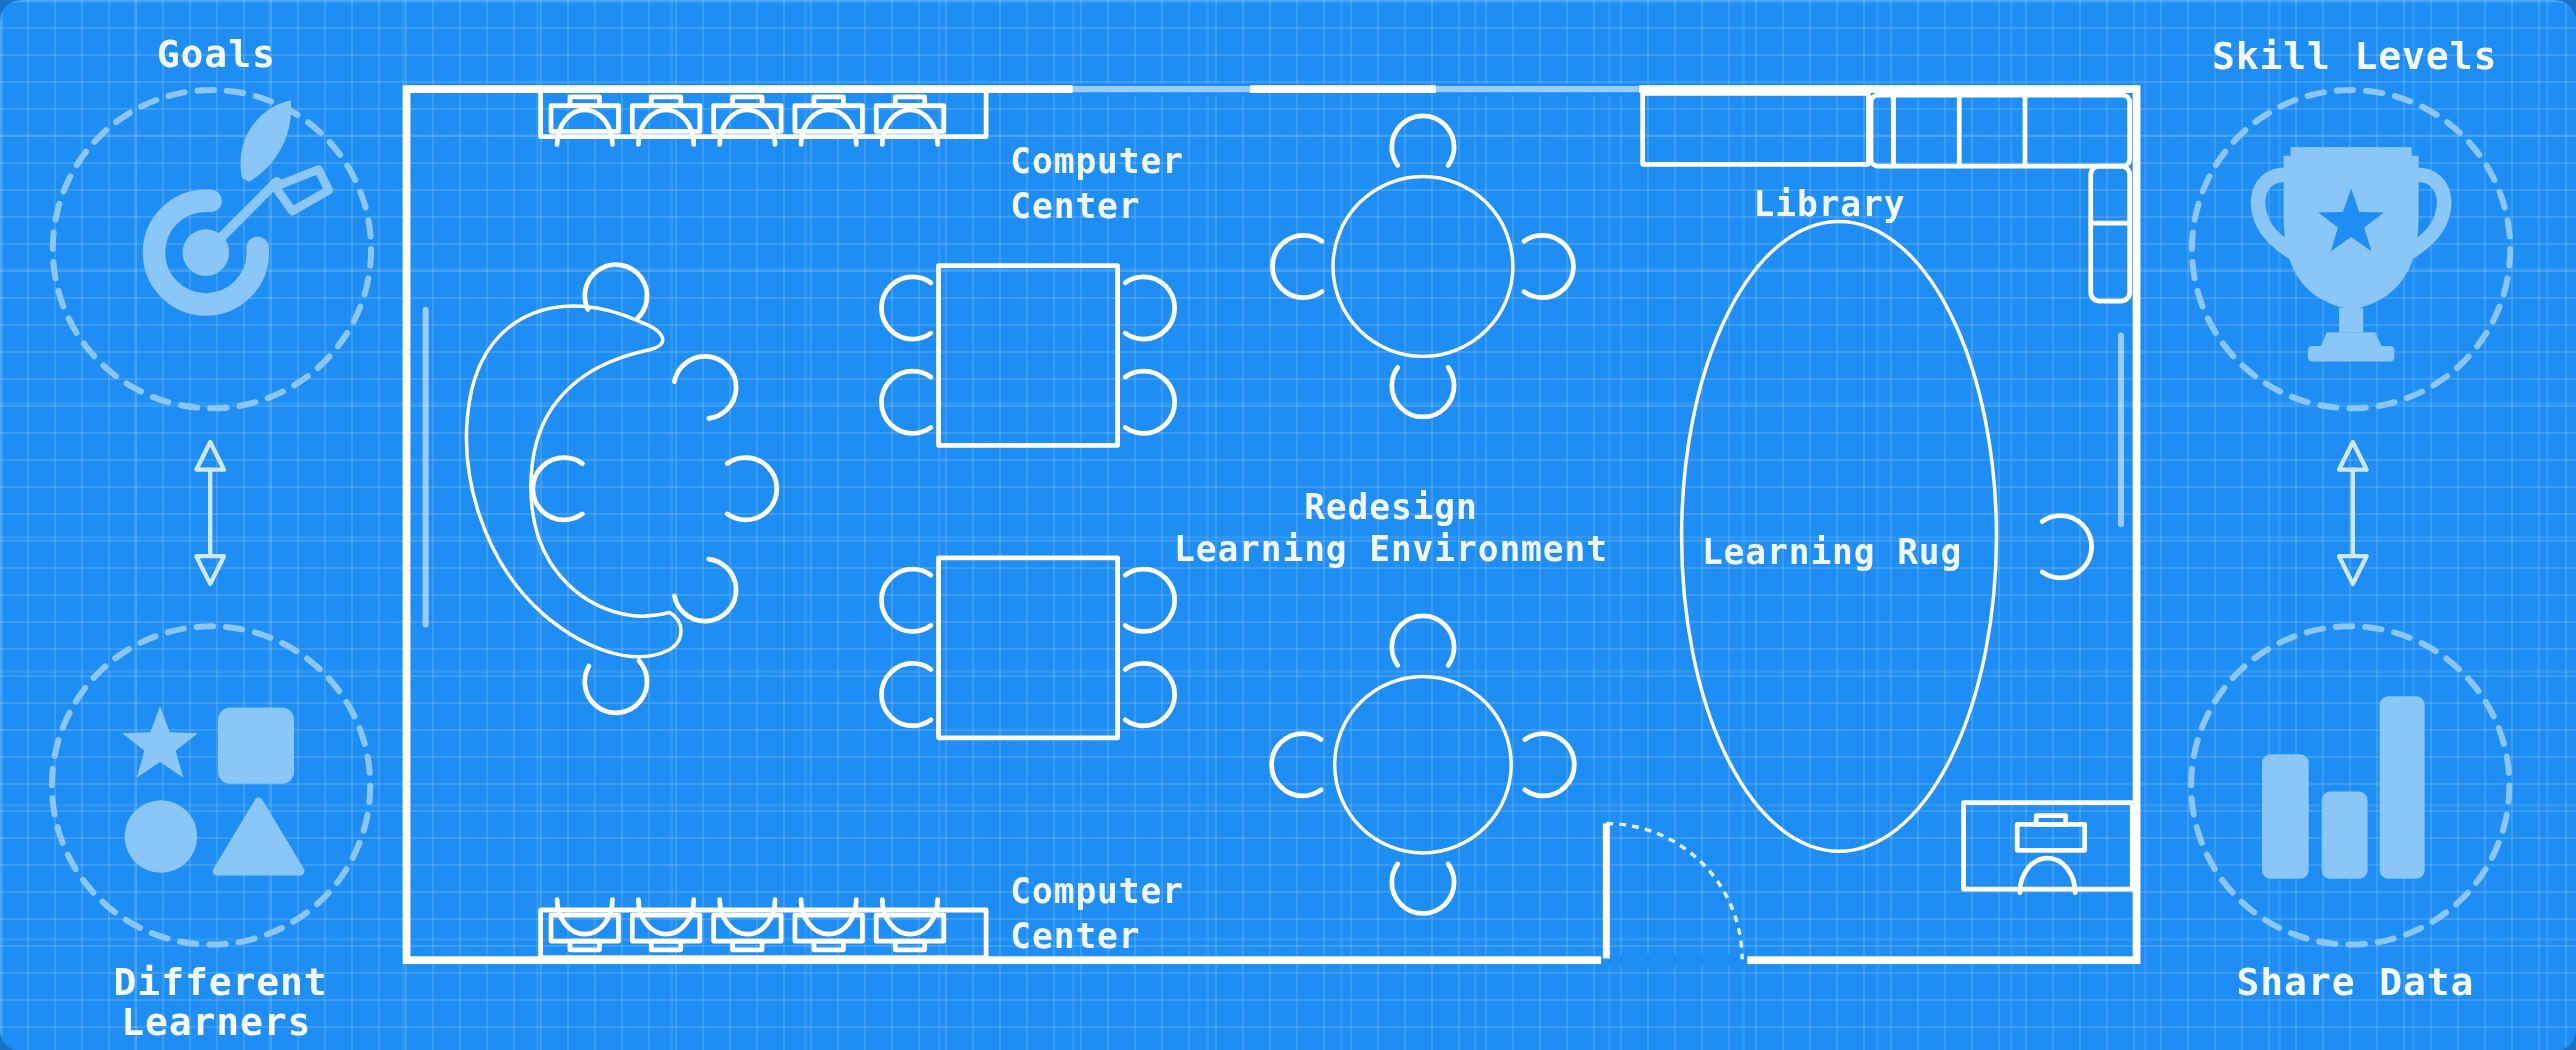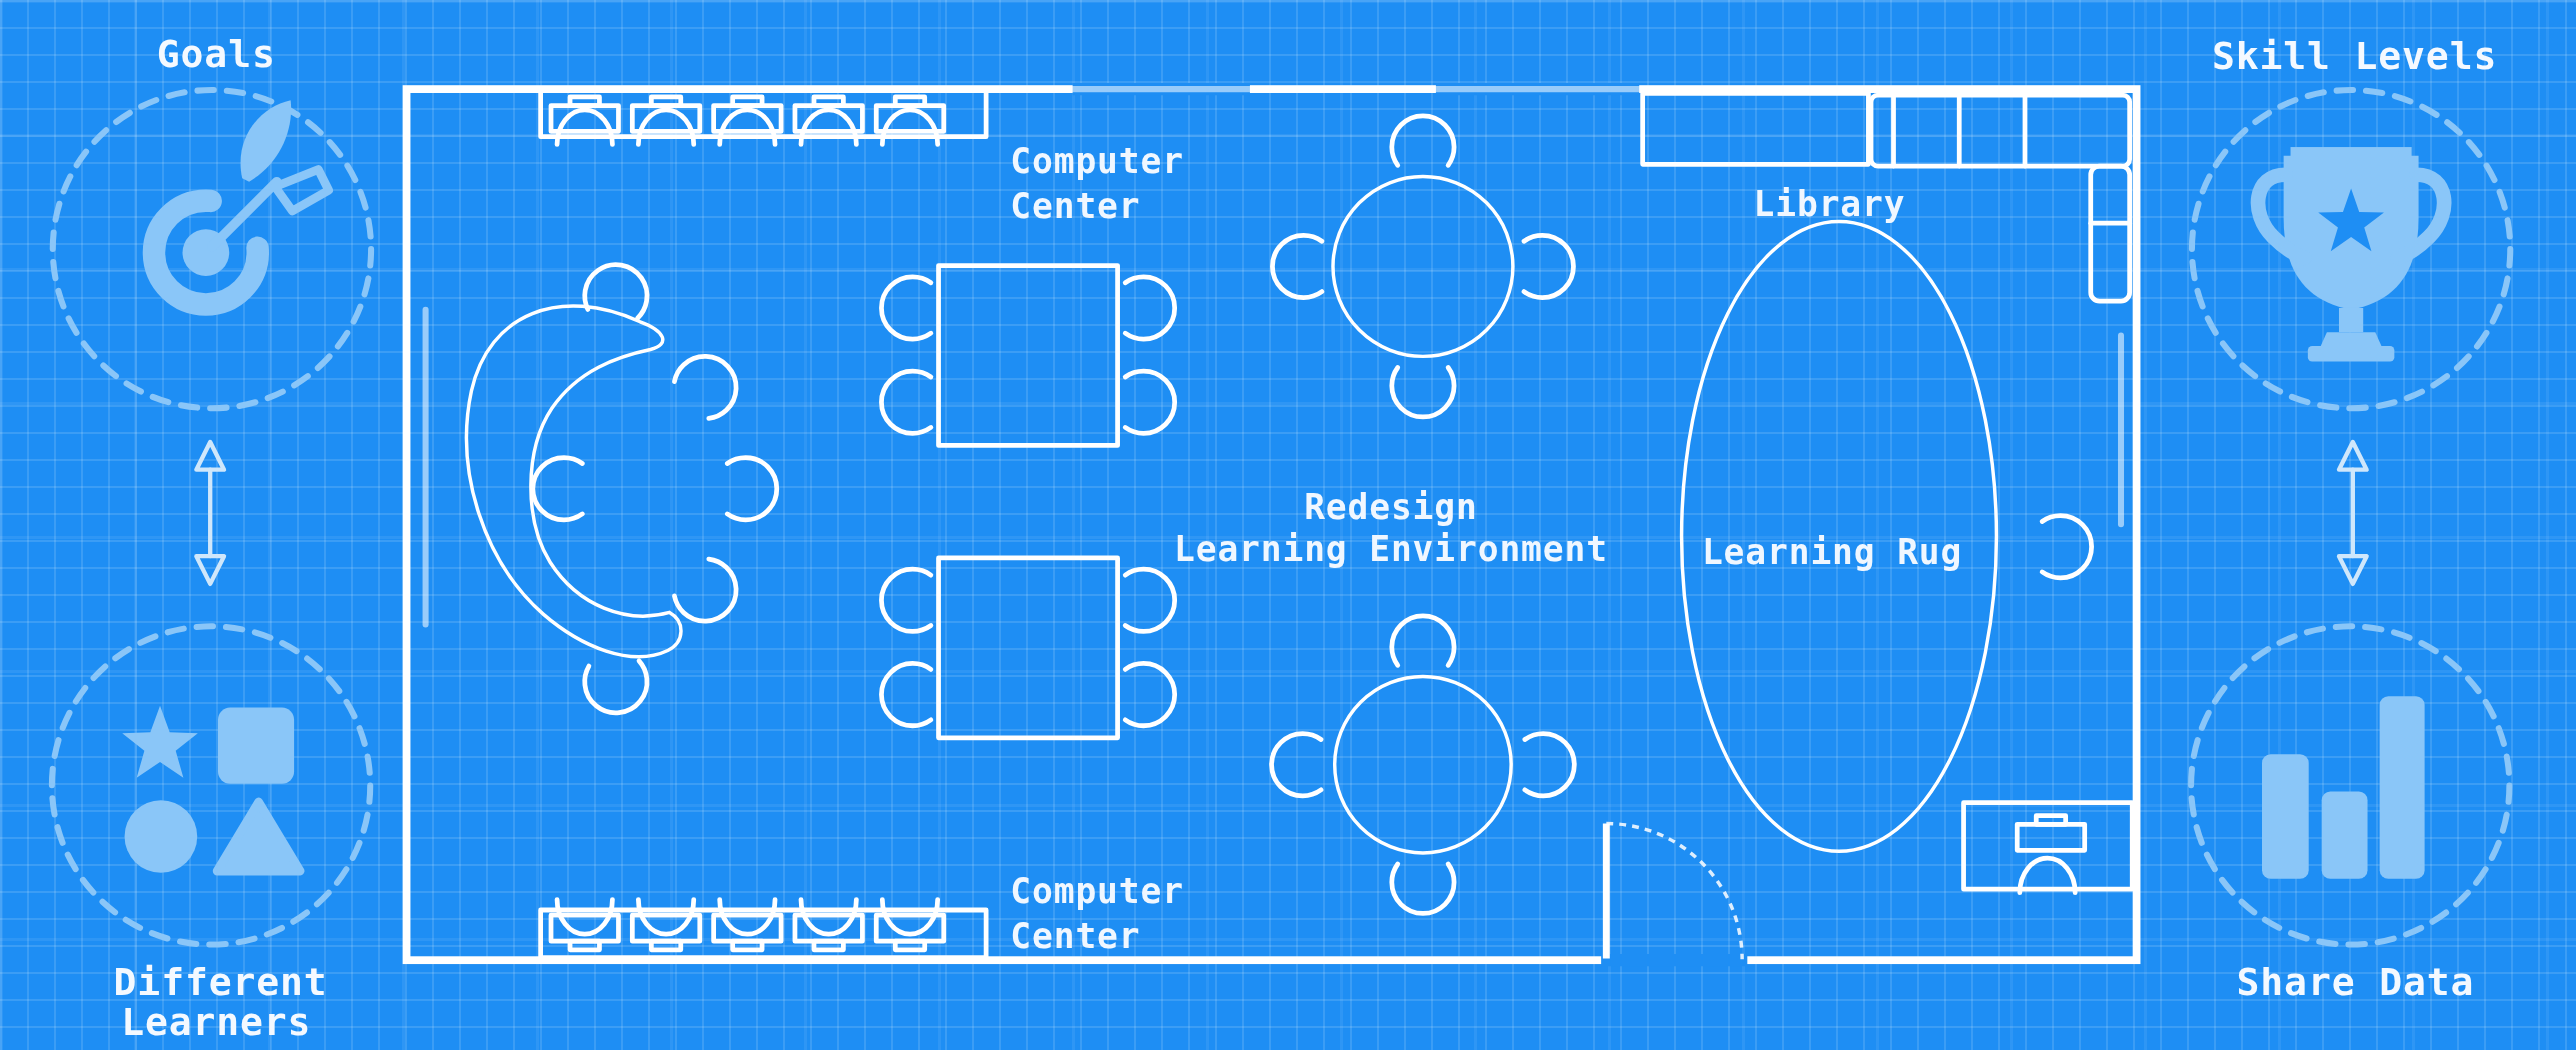--- a/index.html
+++ b/index.html
@@ -8,20 +8,21 @@
     width:2576px;height:1051px;
     background-color:#1e8ef4;
     background-image:
       linear-gradient(rgba(255,255,255,0.07) 2.6px, transparent 2.6px),
       linear-gradient(90deg, rgba(255,255,255,0.07) 2.6px, transparent 2.6px),
       linear-gradient(rgba(255,255,255,0.13) 1.7px, transparent 1.7px),
       linear-gradient(90deg, rgba(255,255,255,0.13) 1.7px, transparent 1.7px);
     background-size:134px 134px,134px 134px,27px 27px,27px 27px;
     overflow:hidden;
     font-family:"DejaVu Sans Mono", monospace;
+    border-radius:21px;
   }
   svg{position:absolute;left:0;top:0;}
   .wall{fill:none;stroke:#ffffff;stroke-width:9;}
   .furn{fill:none;stroke:#ffffff;stroke-width:5.5;stroke-linecap:round;stroke-linejoin:round;}
   .thinline{fill:none;stroke:#ffffff;stroke-width:4;}
   .chair{fill:none;stroke:#ffffff;stroke-width:5.5;stroke-dasharray:70 30;stroke-dashoffset:60;stroke-linecap:round;}
   .pale{stroke:rgba(255,255,255,0.55);stroke-width:7;stroke-linecap:round;fill:none;}
   .cover{stroke:#1e8ef4;stroke-width:14;fill:none;}
   .dashcircle{fill:none;stroke:#8ac6f8;stroke-width:7;stroke-dasharray:19 15;stroke-linecap:round;}
   .icon{fill:#8ac6f8;}

